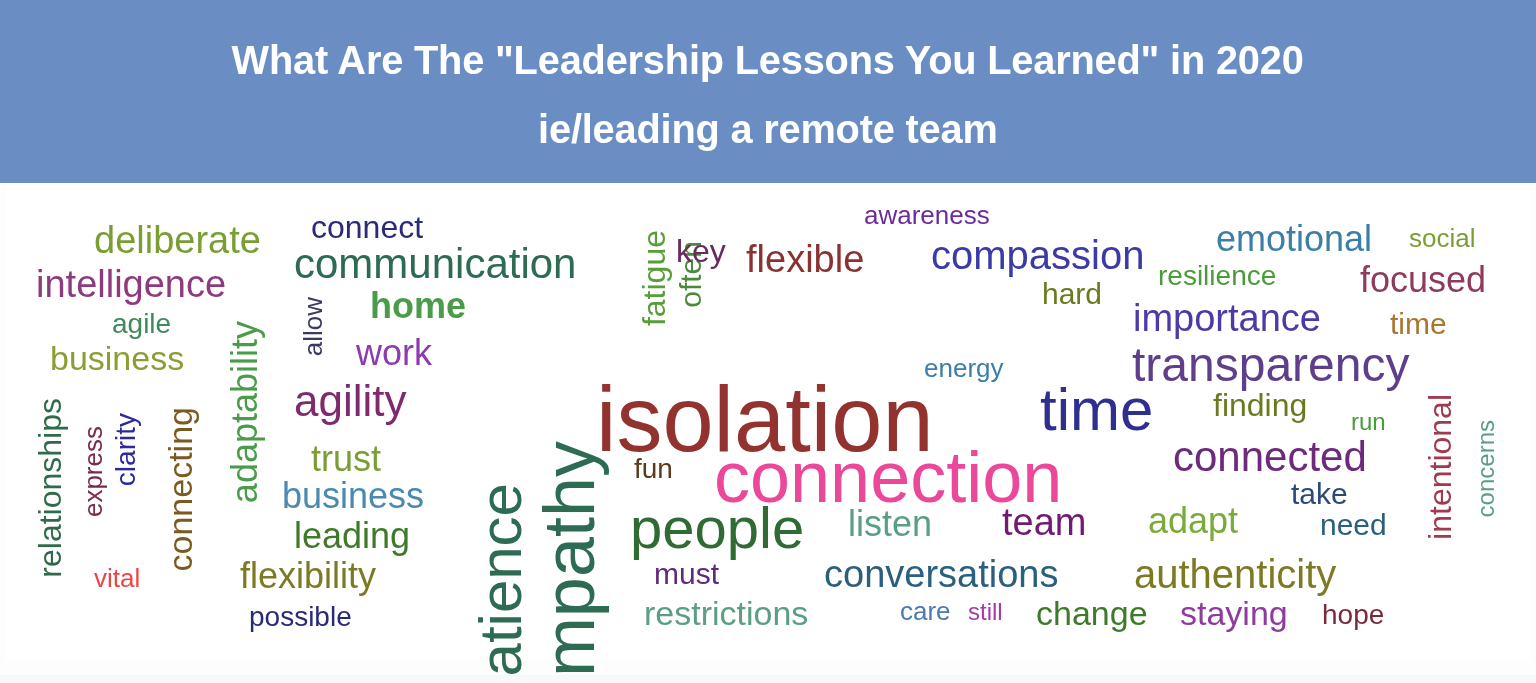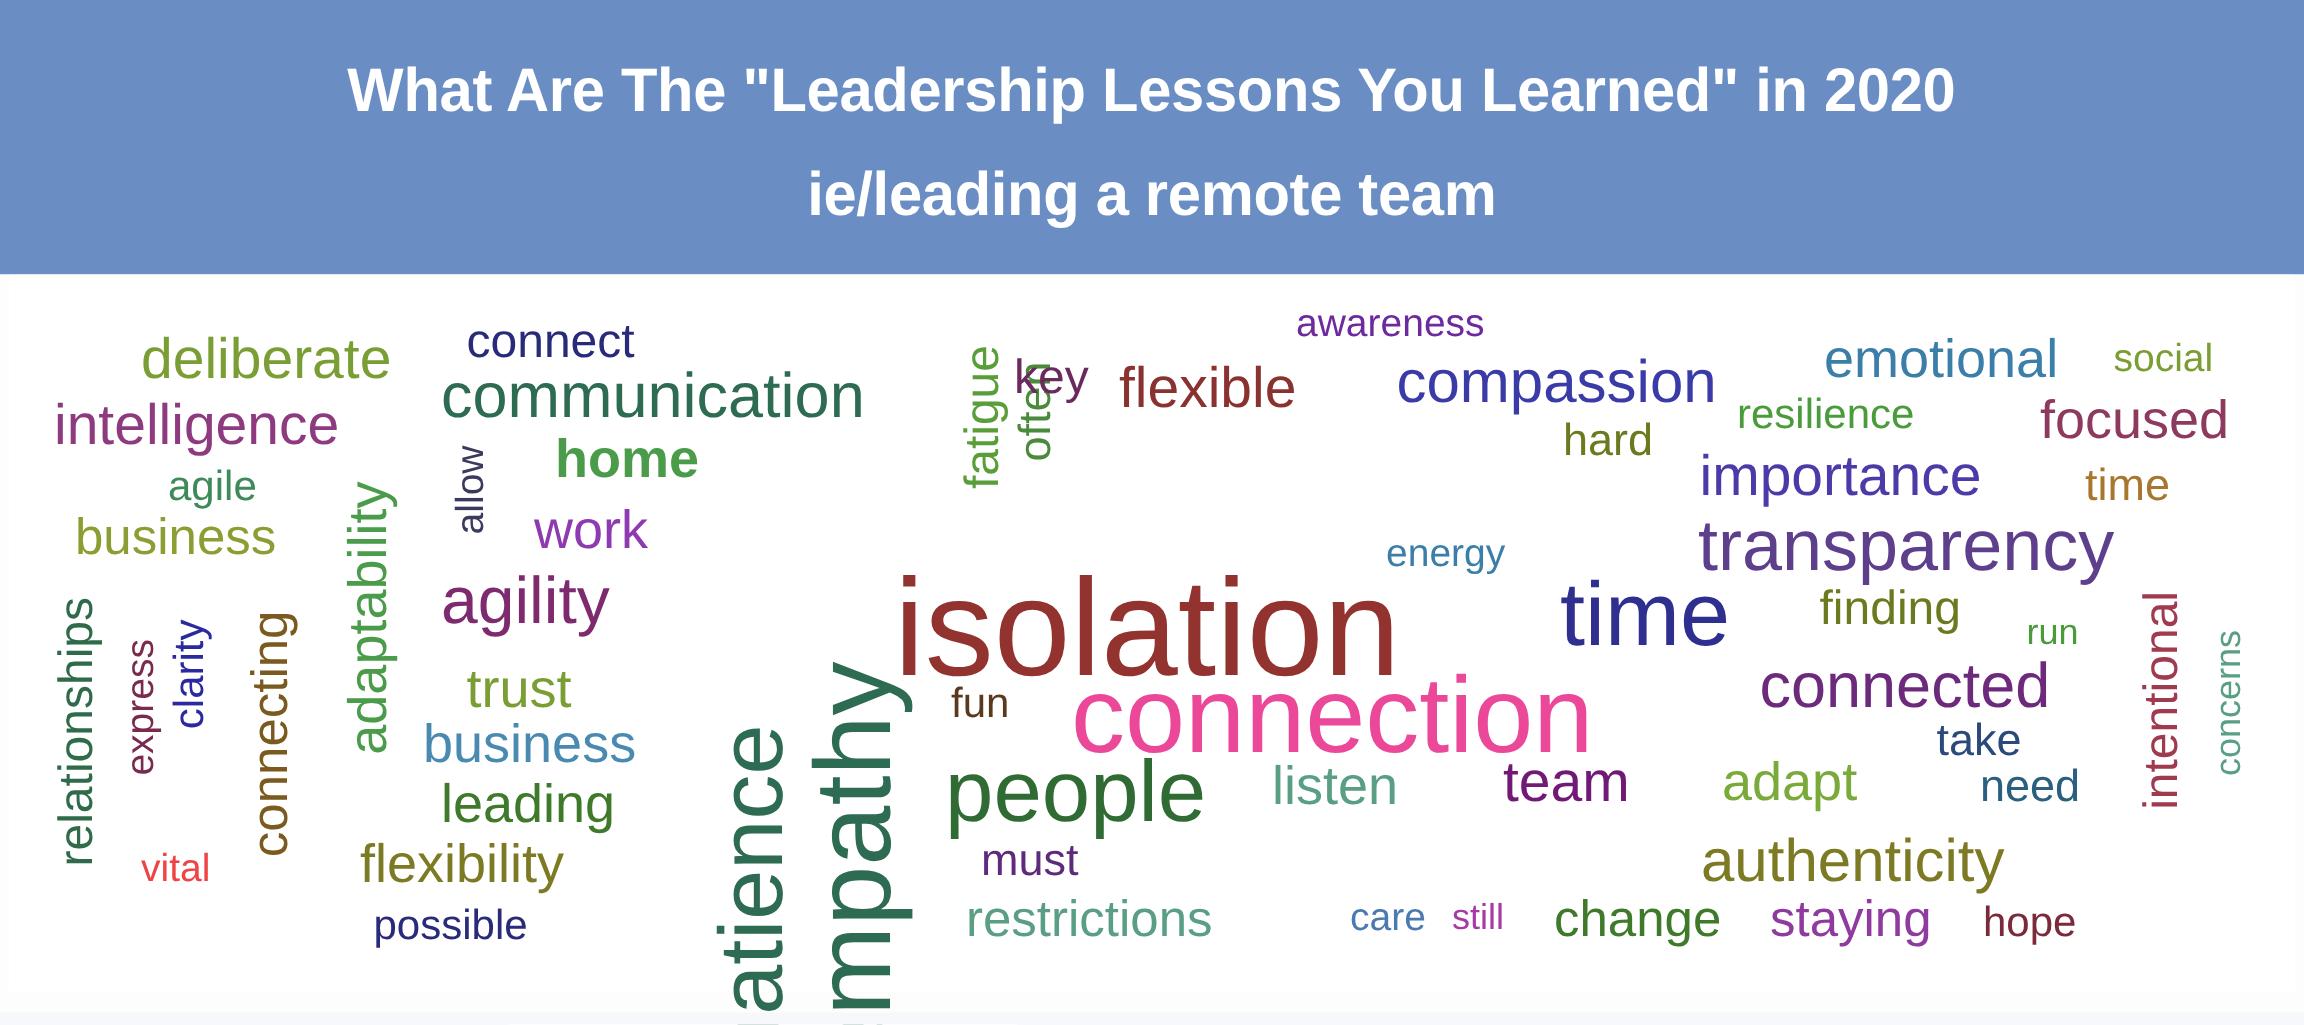--- a/index.html
+++ b/index.html
@@ -83,20 +83,21 @@
         <span class="cloud-word" style="font-size: 72px; color: #ec4899; left: 708px; top: 258px; text-align: right;">connection</span>
         <span class="cloud-word rot90" style="font-size: 72px; color: rgb(45, 107, 82); left: 527px; top: 258px; transform: rotate(-90deg) translate(-100%, 0px); transform-origin: left top;">empathy</span>
         <span class="cloud-word rot90" style="font-size: 60px; color: rgb(45, 107, 82); left: 465px; top: 300px; transform: rotate(-90deg) translate(-100%, 0px); transform-origin: left top;">patience</span>
         <span class="cloud-word" style="font-size: 58px; color: rgb(47, 107, 51); left: 624px; top: 316px;">people</span>
         <span class="cloud-word" style="font-size: 60px; color: rgb(47, 47, 143); left: 1034px; top: 197px;">time</span>
         <span class="cloud-word" style="font-size: 48px; color: rgb(94, 63, 140); left: 1126px; top: 158px;">transparency</span>
         <span class="cloud-word" style="font-size: 42px; color: rgb(45, 107, 82); left: 288px; top: 60px;">communication</span>
         <span class="cloud-word" style="font-size: 44px; color: rgb(125, 42, 110); left: 288px; top: 196px;">agility</span>
         <span class="cloud-word" style="font-size: 42px; color: rgb(109, 42, 124); left: 1167px; top: 253px; text-align: center;">connected</span>
         <span class="cloud-word" style="font-size: 40px; color: rgb(125, 122, 36); left: 1128px; top: 371px;">authenticity</span>
+        <span class="cloud-word" style="font-size: 38px; color: rgb(42, 95, 125); left: 818px; top: 372px;">conversations</span>
         <span class="cloud-word" style="font-size: 40px; color: rgb(59, 59, 168); left: 925px; top: 52px;">compassion</span>
         <span class="cloud-word" style="font-size: 38px; color: rgb(75, 59, 168); left: 1127px; top: 116px;">importance</span>
         <span class="cloud-word" style="font-size: 38px; color: rgb(142, 58, 126); left: 30px; top: 82px;">intelligence</span>
         <span class="cloud-word rot90" style="font-size: 36px; color: rgb(74, 155, 74); left: 221px; top: 138px; transform: rotate(-90deg) translate(-100%, 0px); transform-origin: left top;">adaptability</span>
         <span class="cloud-word" style="font-size: 36px; color: rgb(59, 127, 168); left: 1210px; top: 38px;">emotional</span>
         <span class="cloud-word" style="font-size: 38px; color: rgb(122, 158, 52); left: 88px; top: 38px;">deliberate</span>
         <span class="cloud-word" style="font-size: 36px; color: rgb(125, 122, 36); left: 234px; top: 375px;">flexibility</span>
         <span class="cloud-word rot90" style="font-size: 34px; color: rgb(122, 90, 30); left: 157px; top: 224px; transform: rotate(-90deg) translate(-100%, 0px); transform-origin: left top;">connecting</span>
         <span class="cloud-word rot90" style="font-size: 32px; color: rgb(47, 107, 74); left: 28px; top: 215px; transform: rotate(-90deg) translate(-100%, 0px); transform-origin: left top;">relationships</span>
         <span class="cloud-word" style="font-size: 28px; color: rgb(74, 155, 58); left: 1152px; top: 79px;">resilience</span>

